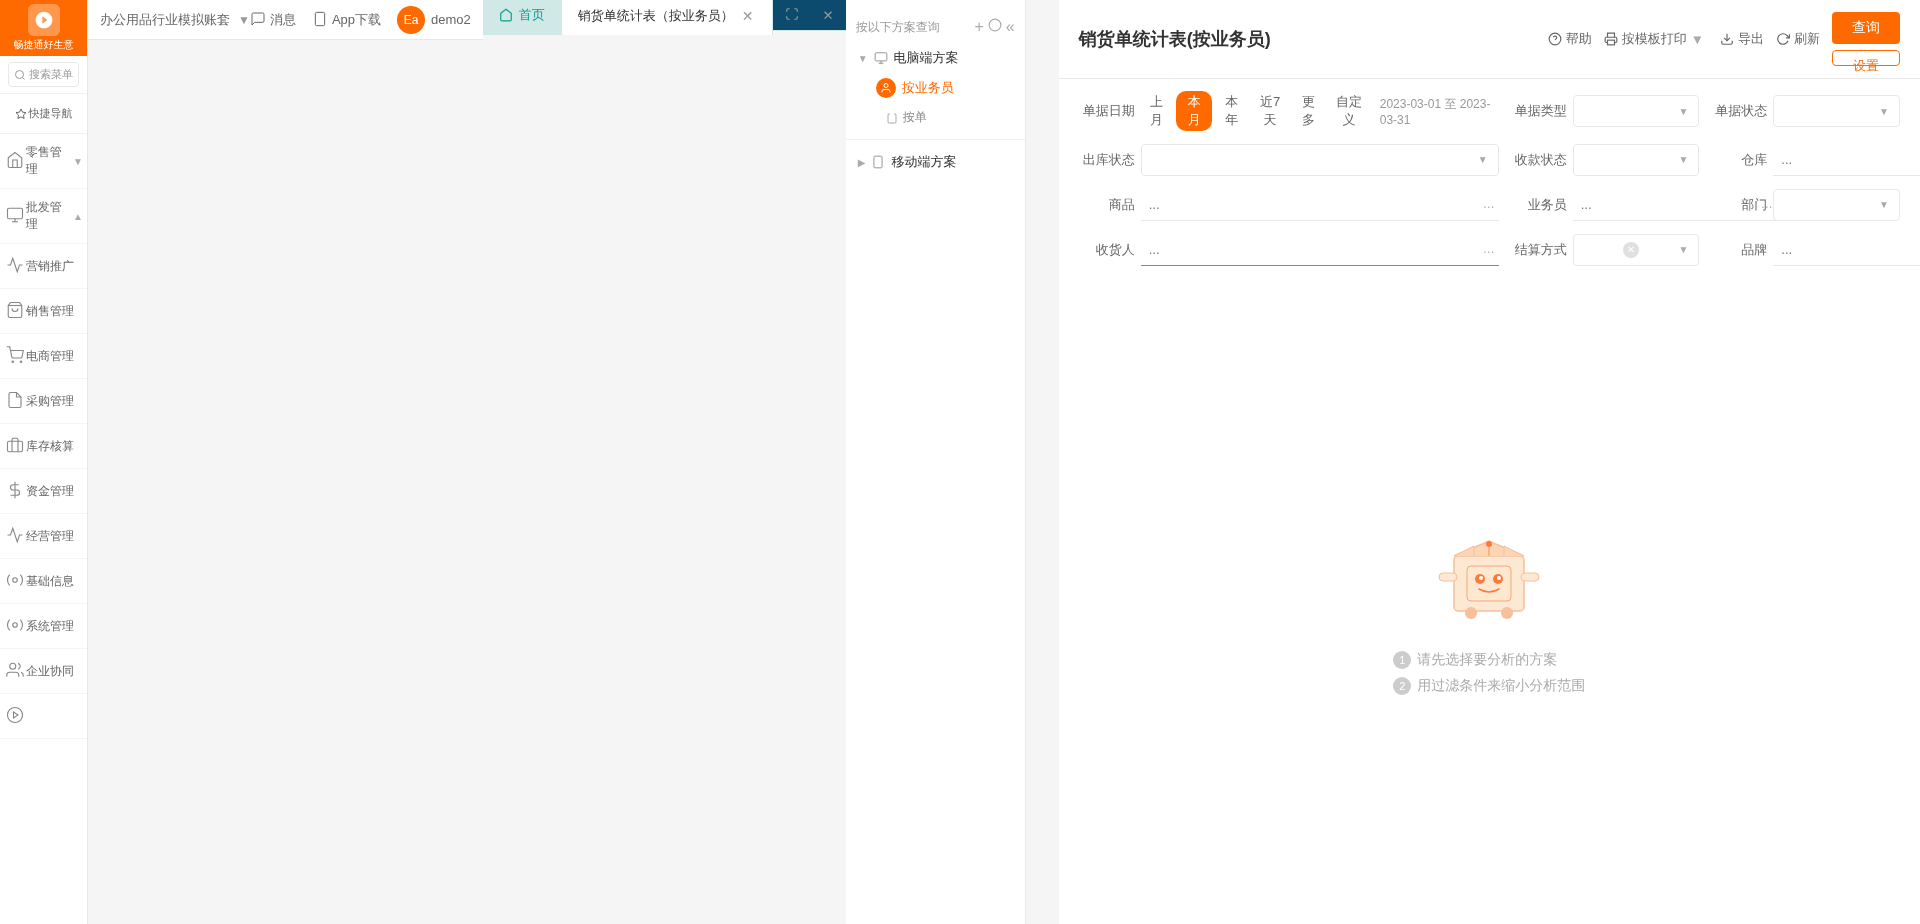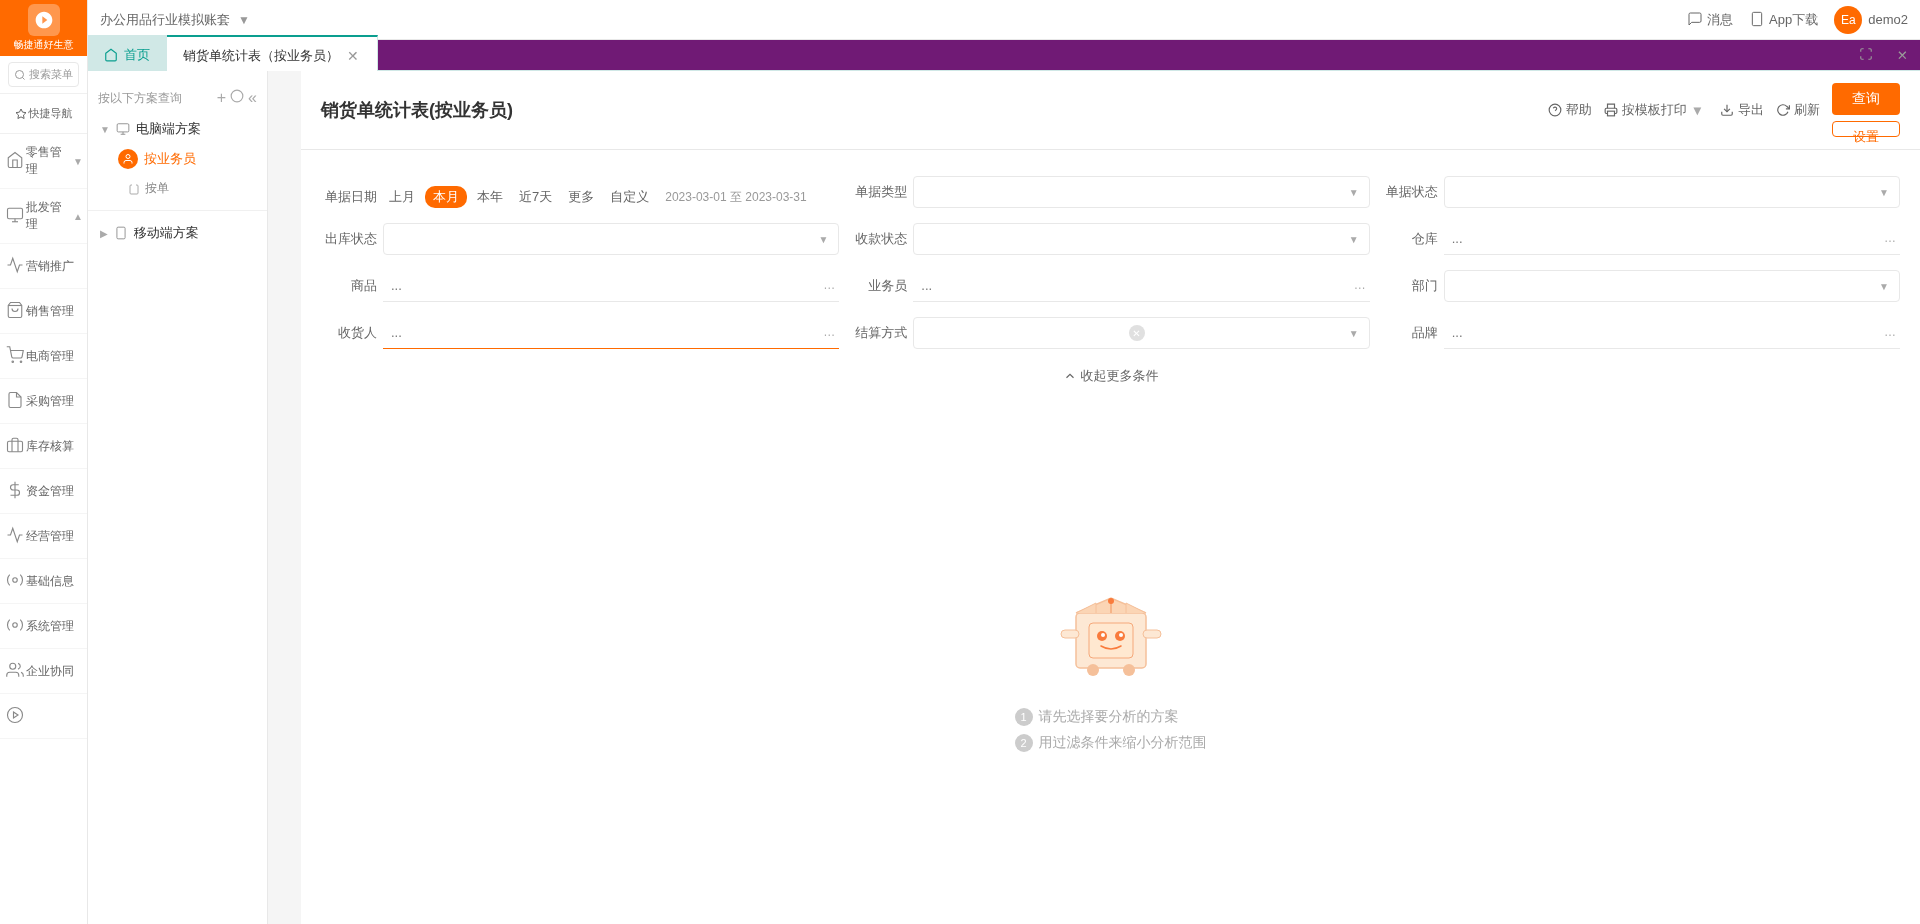--- a/index.html
+++ b/index.html
@@ -13,32 +13,32 @@
     .logo-text { color: white; font-size: 10px; margin-top: 2px; }
     .sidebar-search-btn { width: 100%; background: none; border: 1px solid #e8e8e8; border-radius: 4px; padding: 4px; font-size: 11px; color: #999; cursor: pointer; display: flex; align-items: center; justify-content: center; gap: 3px; }
     .sidebar-nav-btn { width: 100%; background: none; border: none; padding: 6px 4px; font-size: 11px; color: #666; cursor: pointer; display: flex; align-items: center; justify-content: center; gap: 2px; }
     .sidebar-menu { flex: 1; width: 100%; overflow-y: auto; }
     .sidebar-menu::-webkit-scrollbar { width: 3px; }
     .sidebar-item { width: 100%; padding: 10px 4px; display: flex; flex-direction: row; align-items: center; cursor: pointer; font-size: 12px; color: #666; border-bottom: 1px solid #f5f5f5; }
     .sidebar-item-icon { width: 22px; height: 22px; margin-bottom: 2px; display: flex; align-items: center; justify-content: center; }
     .sidebar-item svg { width: 18px; height: 18px; }
 
     
-    .main-area { flex: 1; display: flex; flex-direction: column; overflow: hidden; }
+    .main-area { flex: 1; display: flex; flex-direction: row; overflow: hidden; }
 
     
     .topbar { height: 40px; background: #fff; border-bottom: 1px solid #e8e8e8; display: flex; align-items: center; padding: 0 12px; justify-content: space-between; flex-shrink: 0; }
     .topbar-left { display: flex; align-items: center; gap: 8px; font-size: 13px; color: #666; }
     .topbar-dropdown { background: none; border: none; cursor: pointer; color: #999; font-size: 12px; }
     .topbar-right { display: flex; align-items: center; gap: 16px; font-size: 13px; color: #666; }
     .topbar-right-btn { background: none; border: none; cursor: pointer; color: #666; font-size: 13px; display: flex; align-items: flex-start; gap: 4px; }
     .avatar { width: 28px; height: 28px; border-radius: 50%; background: #ff6a00; display: flex; align-items: center; justify-content: center; color: white; font-size: 12px; }
 
     
-    .tabbar { height: 23px; background: #701a75; display: flex; align-items: center; padding: 15px 0; flex-shrink: 0; border-bottom: 1px solid #d0e8e6; }
+    .tabbar { height: 23px; background: #0c4a6e; display: flex; align-items: center; padding: 15px 0; flex-shrink: 0; border-bottom: 1px solid #d0e8e6; }
     .tab { height: 40px; padding: 0 16px; display: flex; align-items: center; gap: 6px; cursor: pointer; font-size: 13px; color: #333; border-right: 1px solid #d0e8e6; }
     .tab.home { background: #d0e8e6; color: #0a9e8f; }
     .tab.active { background: #fff; color: #333; border-top: 2px solid #0a9e8f; }
     .tab-close { background: none; border: none; cursor: pointer; color: #999; font-size: 14px; line-height: 1; padding: 0 2px; }
     .tab-maximize { background: none; border: none; cursor: pointer; color: #999; font-size: 14px; margin-left: auto; padding: 0 12px; }
 
     
     .content { flex: 1; display: flex; overflow: hidden; background: #f5f5f5; gap: 33px; }
 
     
@@ -56,21 +56,21 @@
     .right-panel { flex: 1; display: flex; flex-direction: column; overflow: hidden; }
 
     
     .page-header { background: #fff; padding: 12px 20px 0; display: flex; align-items: center; justify-content: space-between; border-bottom: 1px solid #e8e8e8; flex-shrink: 0; }
     .page-title { font-size: 18px; font-weight: bold; color: #333; padding-bottom: 12px; }
     .page-actions { display: flex; align-items: center; gap: 12px; padding-bottom: 12px; }
     .page-action-btn { background: none; border: none; cursor: pointer; color: #666; font-size: 13px; display: flex; align-items: center; gap: 4px; font-family: Liberation Serif, serif; }
 
     
     .filter-area { background: #fff; padding: 12px 20px; flex-shrink: 0; }
-    .filter-row { display: flex; align-items: flex-end; gap: 12px; margin-bottom: 12px; margin-top: 14px; }
+    .filter-row { display: flex; align-items: center; gap: 12px; margin-bottom: 12px; }
     .filter-label { font-size: 13px; color: #666; white-space: nowrap; min-width: 56px; text-align: right; }
     .filter-date-options { display: flex; align-items: center; gap: 4px; }
     .date-option-btn { background: none; border: none; cursor: pointer; font-size: 13px; color: #666; padding: 2px 6px; border-radius: 3px; }
     .date-option-btn.active { background: #ff6a00; color: white; border-radius: 10px; padding: 2px 8px; }
     .date-range { font-size: 12px; color: #999; margin-left: 4px; }
     .filter-select { flex: 1; border: 1px solid #e8e8e8; border-radius: 4px; padding: 6px 10px; font-size: 13px; color: #333; background: #fff; cursor: pointer; display: flex; align-items: center; justify-content: space-between; height: 32px; min-width: 0; }
     .filter-select-arrow { color: #aaa; font-size: 10px; }
     .filter-input { flex: 1; border: none; border-bottom: 1px solid #e8e8e8; padding: 6px 4px; font-size: 13px; color: #333; background: transparent; outline: none; height: 32px; }
     .filter-input.orange-border { border-bottom-color: #ff6a00; }
     .filter-more-btn { background: none; border: none; cursor: pointer; color: #aaa; font-size: 12px; }
@@ -500,28 +500,20 @@
           </div>
           <div class="filter-col">
             <span class="filter-label">品牌</span>
             <div style="flex:1;display:flex;align-items:center;border-bottom:1px solid #e8e8e8;padding:0 4px;">
               <input type="text" class="filter-input" style="border: none; flex: 1 1 0%;" placeholder="...">
               <button class="filter-more-btn">…</button>
             </div>
           </div>
         </div>
 
-        <div style="text-align:center;">
-          <button class="collapse-btn">
-            <svg width="14" height="14" viewBox="0 0 24 24" fill="none" stroke="currentColor" stroke-width="2">
-                <polyline points="18 15 12 9 6 15"></polyline>
-              </svg>
-            <span>收起更多条件</span>
-          </button>
-        </div>
       </div>
 
       <div class="empty-state">
 
         <div class="empty-icon">
           <svg width="120" height="120" viewBox="0 0 120 120" fill="none" xmlns="http://www.w3.org/2000/svg">
 
             <rect x="25" y="45" width="70" height="55" rx="4" fill="#fde8d4" stroke="#f5c09a" stroke-width="1.5"></rect>
 
             <path d="M25 45 L60 30 L95 45" stroke="#f5c09a" stroke-width="1.5" fill="#fbd5b5"></path>

